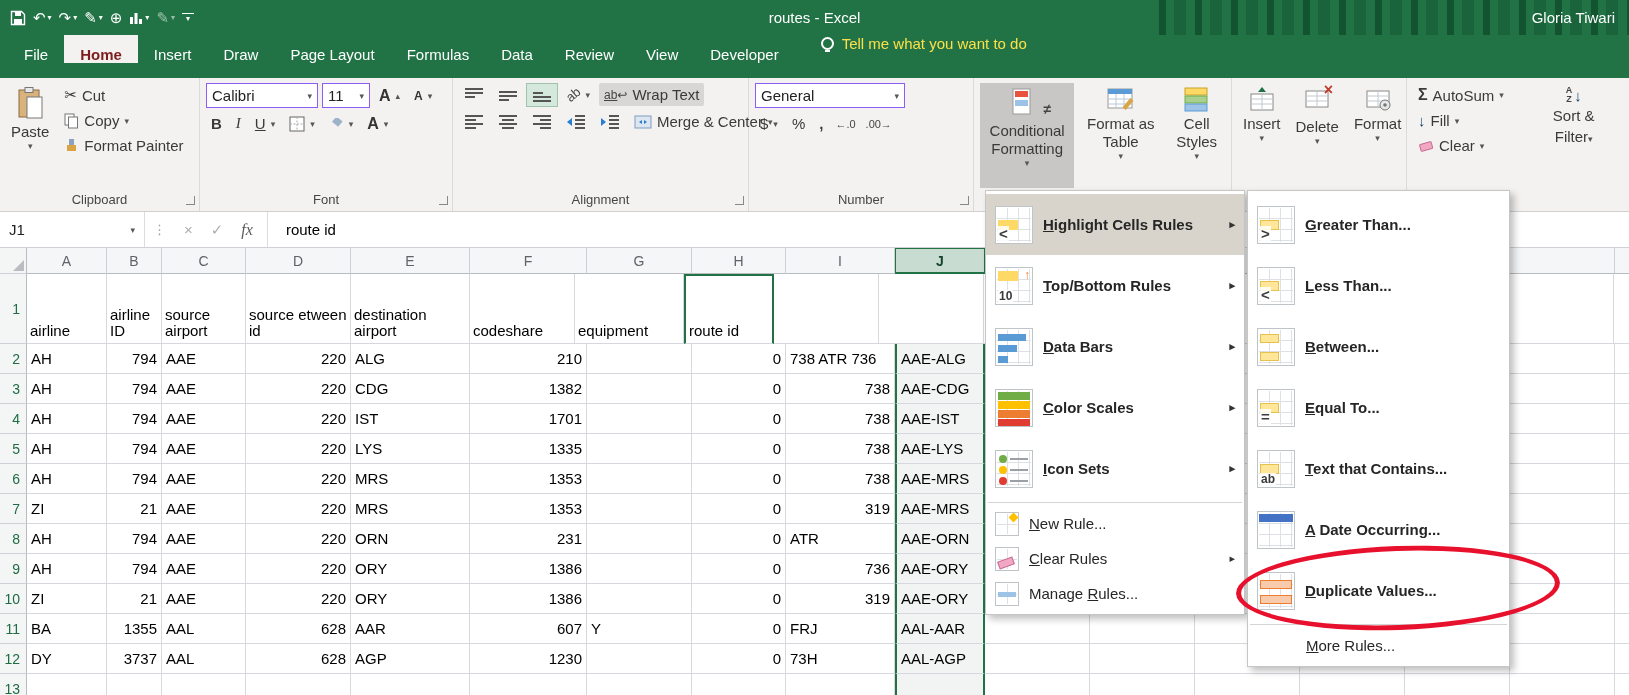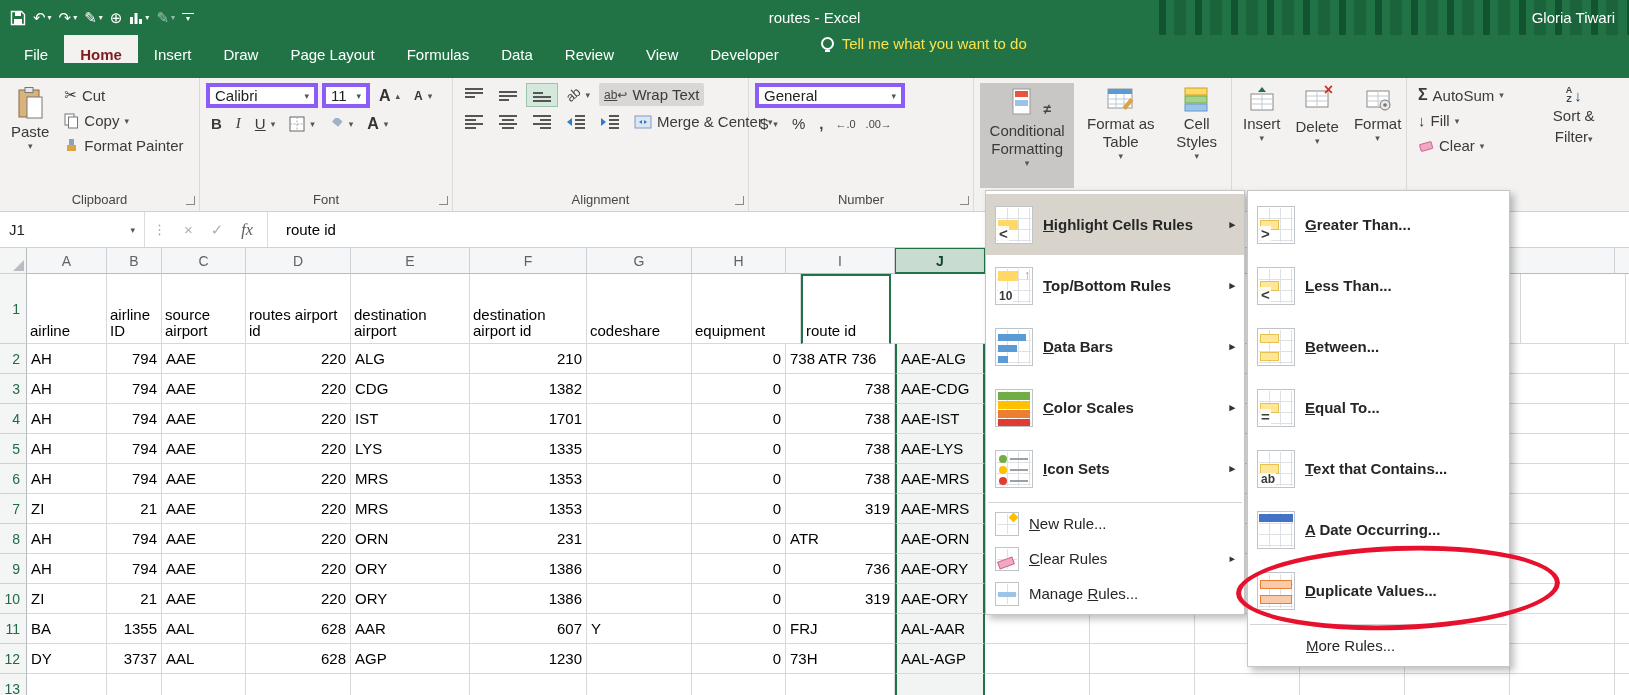--- a/index.html
+++ b/index.html
@@ -31,21 +31,21 @@
   .group { height:100%; border-right:1px solid #dcdad8; display:flex; flex-direction:column; position:relative; flex:none; }
   .gbody { flex:1; padding:5px 5px 0 6px; display:flex; gap:5px; }
   .glabel { height:23px; font-size:13px; color:#484644; display:flex; align-items:center; justify-content:center; }
   .launcher { position:absolute; right:4px; bottom:6px; width:9px; height:9px; border-right:1.5px solid #8a8886; border-bottom:1.5px solid #8a8886; }
   .stack { display:flex; flex-direction:column; justify-content:flex-start; gap:2px; }
   .sbtn { display:flex; align-items:center; gap:5px; padding:3px 5px; color:#3b3a39; white-space:nowrap; }
   .cs { font-size:9px; color:#555; }
   .bigbtn { display:flex; flex-direction:column; align-items:center; padding:3px 5px 0 5px; color:#3b3a39; text-align:center; }
   .blbl { font-size:15px; line-height:18px; margin-top:3px; }
   .pressed { background:#c9c7c5; }
-  .combo { background:#fff; border:4px solid #8b5cf6; height:25px; display:flex; align-items:center; justify-content:space-between; padding:0 5px; gap:4px; }
+  .combo { background:#fff; border:1px solid #8b5cf6; height:25px; display:flex; align-items:center; justify-content:space-between; padding:0 5px; gap:4px; }
   .frow { display:flex; align-items:center; gap:4px; }
   .fcol { display:flex; flex-direction:column; gap:4px; }
   .af { font-weight:700; font-size:16px; color:#333; }
   .colorbar { width:15px; height:4px; margin-top:1px; }
   .ic-lines { display:block; }
   .wrapbtn { background:#d9d7d5; border-radius:2px; }
   .selicon { background:#d5e8dc; outline:1px solid #9fc3ad; }
   .azstack { display:flex; flex-direction:column; font-size:9px; font-weight:700; line-height:9px; color:#444; }
   .decbtn { font-size:11px; color:#444; padding:3px 3px; white-space:nowrap; }
 
@@ -541,23 +541,22 @@
     <div class="ch c8">I</div>
     <div class="ch c9 sel">J</div>
     <div class="chfill"></div>
   </div>
 
   <div class="r r1">
     <div class="gut">1</div>
     <div class="cell hcell c0">airline</div>
     <div class="cell hcell c1">airline ID</div>
     <div class="cell hcell c2">source airport</div>
-    <div class="cell hcell c3">routes airport id</div>
+    <div class="cell hcell c3">source etween id</div>
     <div class="cell hcell c4">destination airport</div>
-    <div class="cell hcell c5">destination airport id</div>
     <div class="cell hcell c6">codeshare</div>
     <div class="cell hcell c8">equipment</div>
     <div class="cell hcell c9 jsel jactive">route id</div>
     <div class="cfill"></div>
   </div>
 
   <div class="r">
     <div class="gut">2</div>
     <div class="cell c0">AH</div>
     <div class="cell c1 num">794</div>

